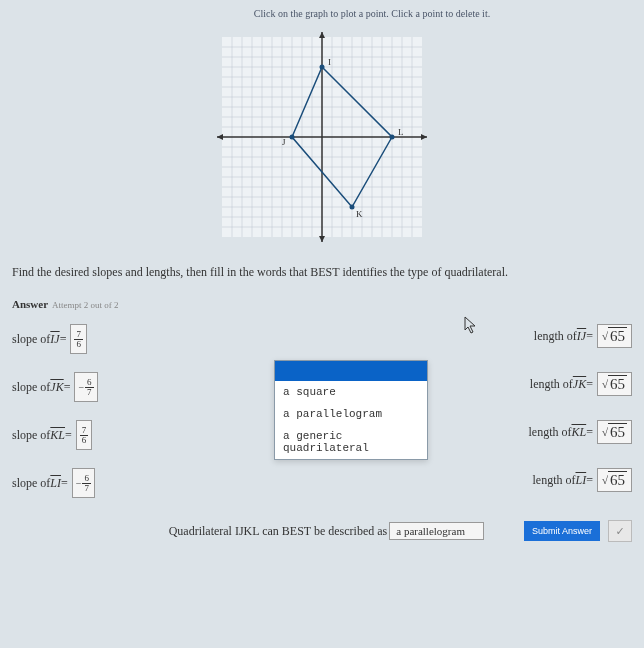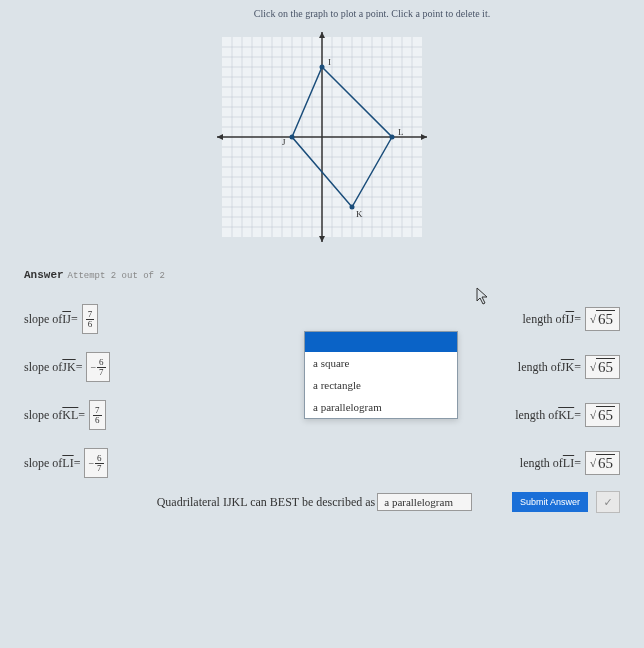--- a/index.html
+++ b/index.html
@@ -6,21 +6,21 @@
   margin: 0;
   padding: 0;
   background: #dce3e8;
   font-family: Georgia, 'Times New Roman', serif;
   width: 644px;
   height: 648px;
   overflow: hidden;
   color: #333;
 }
 .container {
-  padding: 8px 24px;
+  padding: 8px 12px;
 }
 .instruction {
   text-align: center;
   font-size: 10px;
   color: #4a5568;
   margin-bottom: 8px;
   margin-left: 100px;
 }
 .graph-wrap {
   text-align: center;
@@ -30,53 +30,53 @@
   display: inline-block;
 }
 .question {
   font-size: 12px;
   color: #333;
   margin: 14px 0;
 }
 .answer-header {
   font-size: 11px;
   margin: 18px 0 14px 0;
-  font-family: Liberation Mono, monospace;
 }
 .answer-header b {
   font-weight: bold;
   color: #333;
 }
 .answer-header span {
   color: #888;
   font-size: 9px;
   margin-left: 4px;
 }
 .answers-grid {
   position: relative;
 }
 .row {
   display: flex;
-  align-items: center;
+  align-items: flex-start;
   height: 48px;
 }
 .left-col {
   width: 200px;
   font-size: 12px;
   display: flex;
   align-items: center;
 }
 .right-col {
   margin-left: auto;
   font-size: 12px;
   display: flex;
   align-items: center;
 }
 .seg {
   text-decoration: overline;
+  font-style: italic;
 }
 .frac-box {
   display: inline-flex;
   flex-direction: row;
   align-items: center;
   border: 1px solid #999;
   background: #f5f5f5;
   padding: 2px 3px;
   margin-left: 4px;
   font-size: 10px;
@@ -99,28 +99,29 @@
   background: #f5f5f5;
   padding: 2px 4px;
   margin-left: 4px;
   font-size: 11px;
   height: 18px;
 }
 .sqrt-box .radical { margin-right: 0px; }
 .sqrt-box .radicand { border-top: 1px solid #333; padding: 0 2px; font-size:15px;}
 .dropdown {
   position: absolute;
-  left: 280px;
+  left: 262px;
   top: 36px;
   width: 152px;
   background: #fff;
   border: 1px solid #8a9aa8;
   box-shadow: 0 2px 6px rgba(0,0,0,0.15);
   font-size: 11px;
   z-index: 10;
+  font-family: Liberation Mono, monospace;
 }
 .dropdown .dd-top {
   height: 20px;
   background: #0a63c7;
 }
 .dropdown .dd-item {
   padding: 5px 8px;
   color: #333;
   cursor: pointer;
 }
@@ -227,20 +228,21 @@
       <circle cx="80" cy="110" r="2.5" fill="#1a4d7a"></circle>
       <circle cx="140" cy="180" r="2.5" fill="#1a4d7a"></circle>
       <circle cx="180" cy="110" r="2.5" fill="#1a4d7a"></circle>
       <text x="116" y="38" font-size="9" fill="#333">I</text>
       <text x="70" y="118" font-size="9" fill="#333">J</text>
       <text x="144" y="190" font-size="9" fill="#333">K</text>
       <text x="186" y="108" font-size="9" fill="#333">L</text>
     </svg>
   </div>
 
+  <div class="question">Find the desired slopes and lengths, then fill in the words that BEST identifies the type of quadrilateral.</div>
 
   <div class="answer-header">
     <b>Answer</b><span>Attempt 2 out of 2</span>
   </div>
 
   <div class="answers-grid">
     <div class="cursor-icon">
       <svg width="16" height="18" viewBox="0 0 16 18">
           <path d="M1 1 L1 14 L4 11 L7 17 L9 16 L6 10 L11 10 Z" fill="none" stroke="#333" stroke-width="1"></path>
         </svg>
@@ -336,22 +338,22 @@
         <span class="sqrt-box">
             <span class="radical">√</span>
             <span class="radicand">65</span>
           </span>
       </div>
     </div>
 
     <div class="dropdown">
       <div class="dd-top"></div>
       <div class="dd-item">a square</div>
-      <div class="dd-item">a rectangle</div>
       <div class="dd-item">a parallelogram</div>
+      <div class="dd-item">a generic quadrilateral</div>
     </div>
 
     <div class="bottom-row">
       <span>Quadrilateral IJKL can BEST be described as</span>
       <span class="select-box">a parallelogram</span>
       <button class="submit-btn">Submit Answer</button>
       <div class="check-btn">✓</div>
     </div>
   </div>
 </div>

